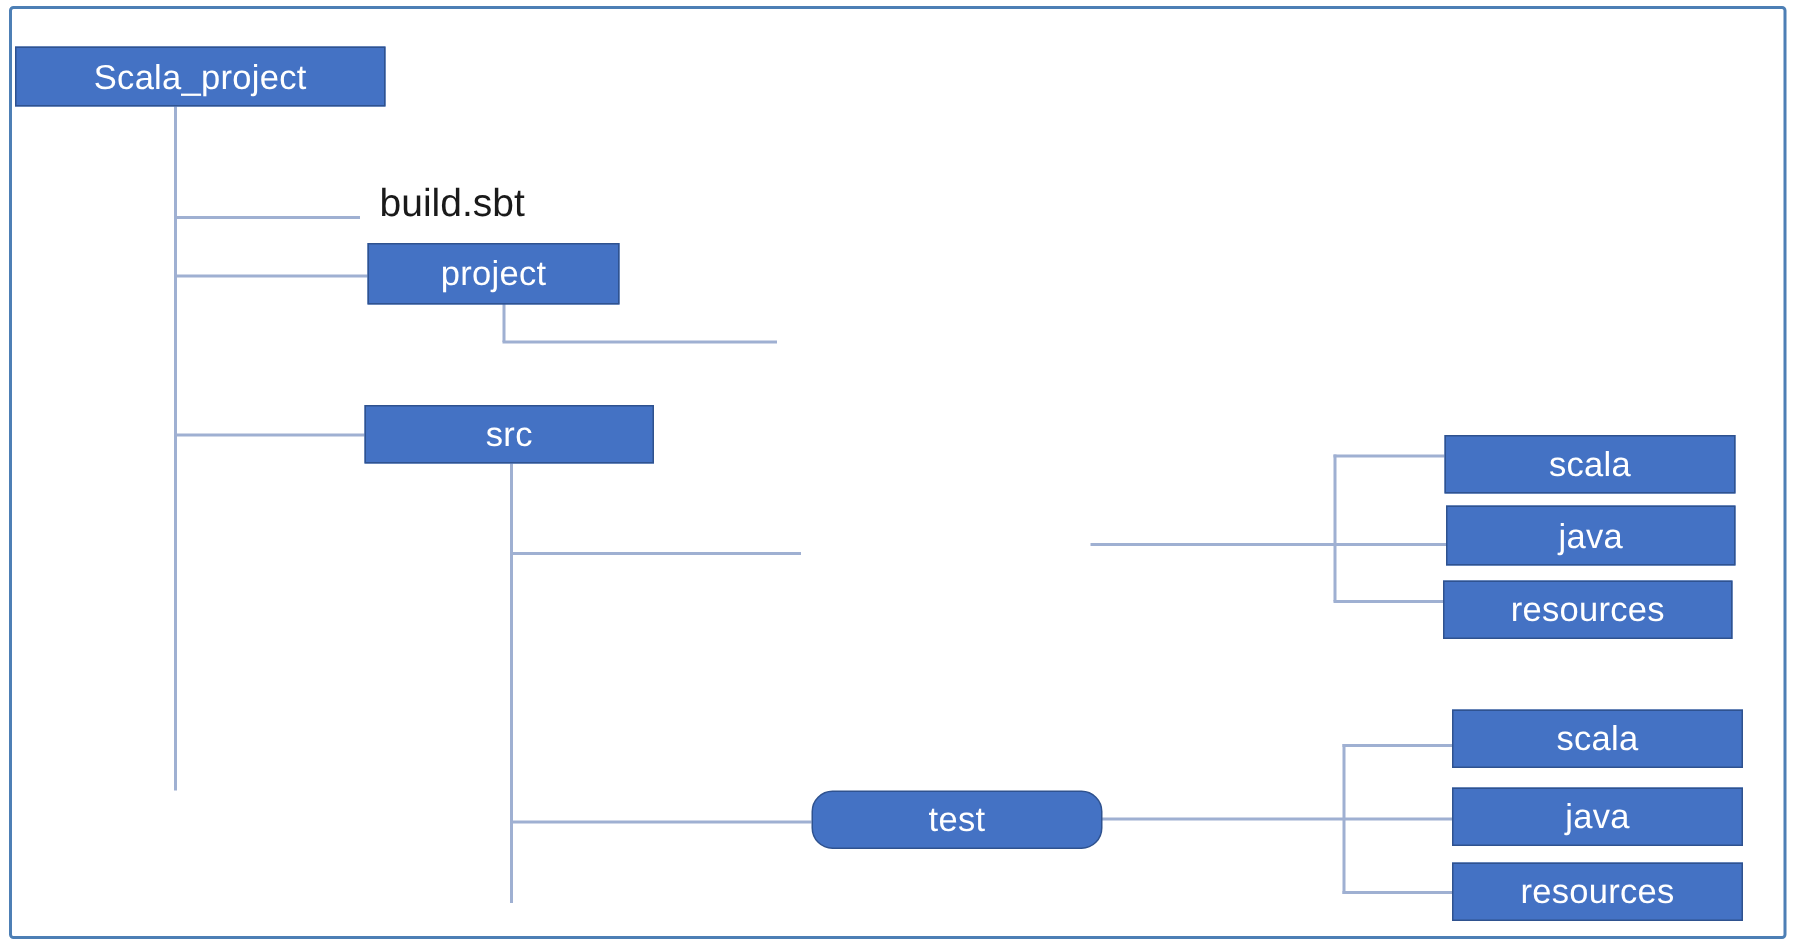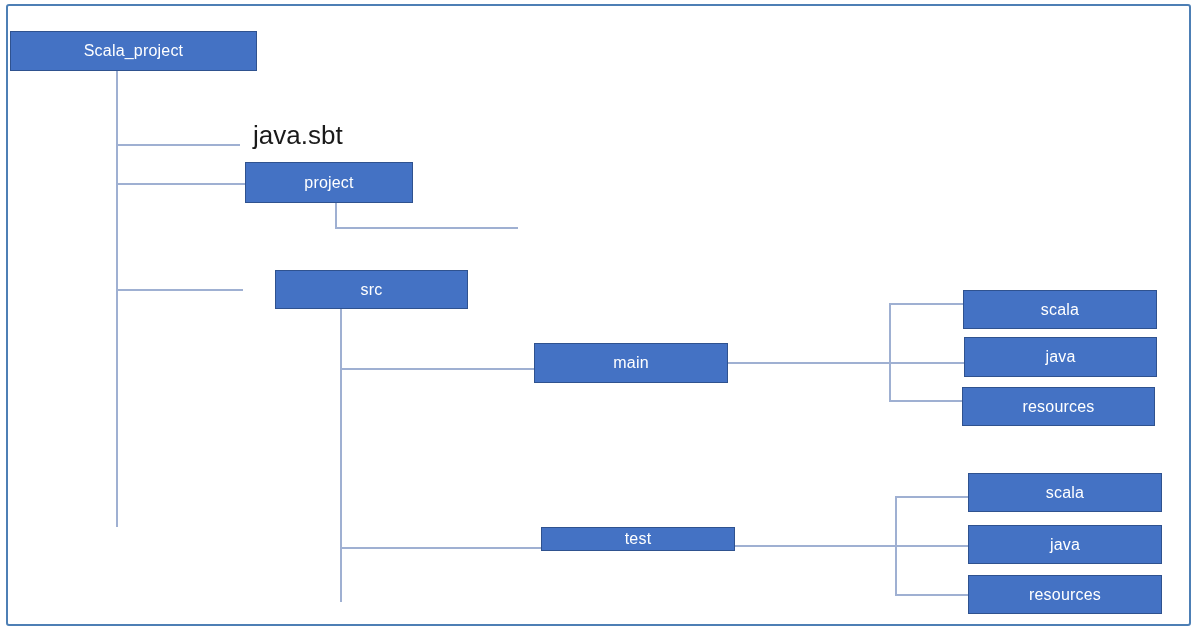--- a/index.html
+++ b/index.html
@@ -18,21 +18,21 @@
   .connector.v { width: 1.5px; }
 
   .node {
     position: absolute;
     background: var(--node-fill, #4472c4);
     border: 1.6px solid var(--node-border, #2f528f);
     display: flex; align-items: center; justify-content: center;
   }
   .node span {
     color: var(--node-text, #fff);
-    font-size: 16px;
+    font-size: 23px;
     line-height: 1;
     letter-spacing: 0.2px;
   }
 
   .file-label {
     position: absolute;
     color: var(--label-text, #1a1a1a);
     font-size: 26px;
     line-height: 30px;
     white-space: nowrap;
@@ -68,29 +68,26 @@
   <div class="connector h" style="left:895px; top:594px; width:73px;"></div>
 
   <div class="node" style="left:10px; top:31px; width:247px; height:40px;">
     <span>Scala_project</span>
   </div>
 
   <div class="node" style="left:245px; top:162px; width:168px; height:41px;">
     <span>project</span>
   </div>
 
-  <div class="node" style="left:243px; top:270px; width:193px; height:39px;margin-left:32px;">
+  <div class="node" style="left:243px; top:270px; width:193px; height:39px;">
     <span>src</span>
   </div>
 
-  <div class="node" style="left:534px; top:343px; width:194px; height:40px;">
-    <span>main</span>
-  </div>
 
-  <div class="node" style="left:541px; top:527px; width:194px; height:24px;">
+  <div class="node" style="left:541px; top:527px; width:194px; height:39px;border-radius:14px;">
     <span>test</span>
   </div>
 
   <div class="node" style="left:963px; top:290px; width:194px; height:39px;">
     <span>scala</span>
   </div>
   <div class="node" style="left:964px; top:337px; width:193px; height:40px;">
     <span>java</span>
   </div>
   <div class="node" style="left:962px; top:387px; width:193px; height:39px;">
@@ -100,15 +97,15 @@
   <div class="node" style="left:968px; top:473px; width:194px; height:39px;">
     <span>scala</span>
   </div>
   <div class="node" style="left:968px; top:525px; width:194px; height:39px;">
     <span>java</span>
   </div>
   <div class="node" style="left:968px; top:575px; width:194px; height:39px;">
     <span>resources</span>
   </div>
 
-  <div class="file-label" style="left:253px; top:120px;">java.sbt</div>
+  <div class="file-label" style="left:253px; top:120px;">build.sbt</div>
 
 </div>
 
 </body></html>

